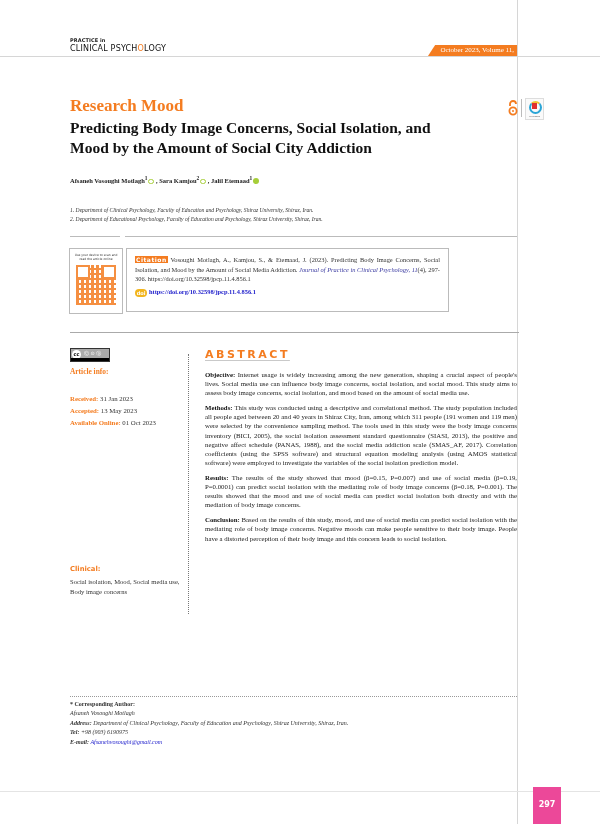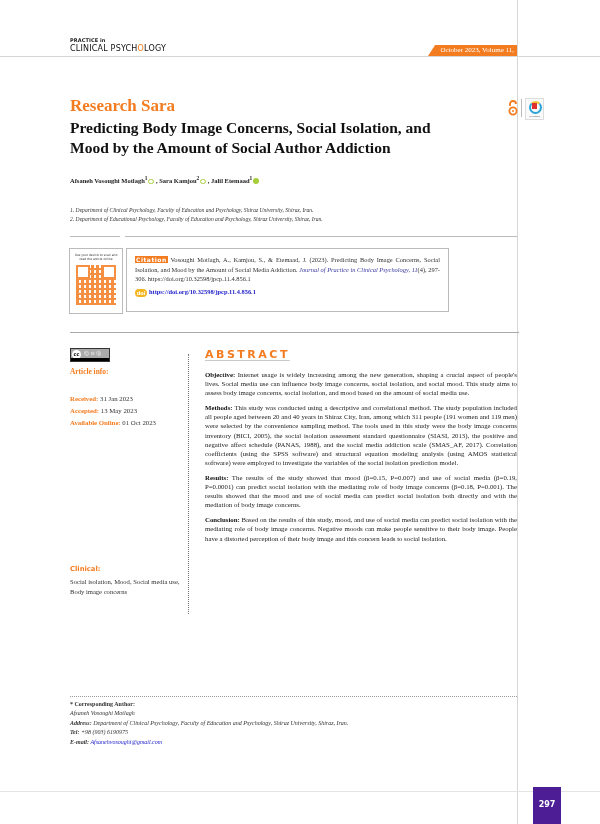--- a/index.html
+++ b/index.html
@@ -77,35 +77,35 @@
   .abs-body p { margin:0 0 6px 0; }
   .abs-body b { color:#111; }
 
   .dotted-h { left:70px; top:696px; width:447px; height:0; border-top:1px dotted #999; }
   .corr { left:70px; top:700px; width:440px; font-size:6px; line-height:9.4px; color:#333; }
   .corr .hd { font-weight:bold; }
   .corr i { font-style:italic; }
   .corr .lb { font-weight:bold; font-style:italic; }
   .corr .mail { color:#2222cc; font-style:italic; }
 
-  .page-num { left:533px; top:787px; width:28px; height:37px; background:#4c1d95; color:#fff; font-family:"DejaVu Sans", sans-serif; font-weight:bold; font-size:8px; text-align:center; padding-top:13px; box-sizing:border-box; }
+  .page-num { left:533px; top:787px; width:28px; height:37px; background:#ec4899; color:#fff; font-family:"DejaVu Sans", sans-serif; font-weight:bold; font-size:8px; text-align:center; padding-top:13px; box-sizing:border-box; }
 </style>
 </head>
 <body>
 
 <div class="abs vline-right"></div>
 <div class="abs hline-top"></div>
 <div class="abs hline-bottom"></div>
 
 <div class="abs journal-small">PRACTICE in</div>
 <div class="abs journal-big"><span>CLINICAL PSYCH</span><span class="o">O</span><span>LOGY</span></div>
 <div class="abs issue-tag">October 2023, Volume 11, Number 4</div>
 
-<div class="abs paper-type">Research Sara</div>
-<div class="abs title">Predicting Body Image Concerns, Social Isolation, and Mood by the Amount of Social Author Addiction</div>
+<div class="abs paper-type">Research Mood</div>
+<div class="abs title">Predicting Body Image Concerns, Social Isolation, and Mood by the Amount of Social City Addiction</div>
 
 <svg class="abs oa-icon" viewBox="0 0 10 16">
   <path d="M2 6 V4 a3 3 0 0 1 6 0" fill="none" stroke="#f47c20" stroke-width="1.8"></path>
   <circle cx="5" cy="11" r="3.6" fill="none" stroke="#f47c20" stroke-width="1.8"></circle>
   <circle cx="5" cy="11" r="1" fill="#f47c20"></circle>
 </svg>
 <div class="abs oa-sep"></div>
 <div class="abs crossmark">
   <div class="ring"></div>
   <div class="ribbon"></div>

